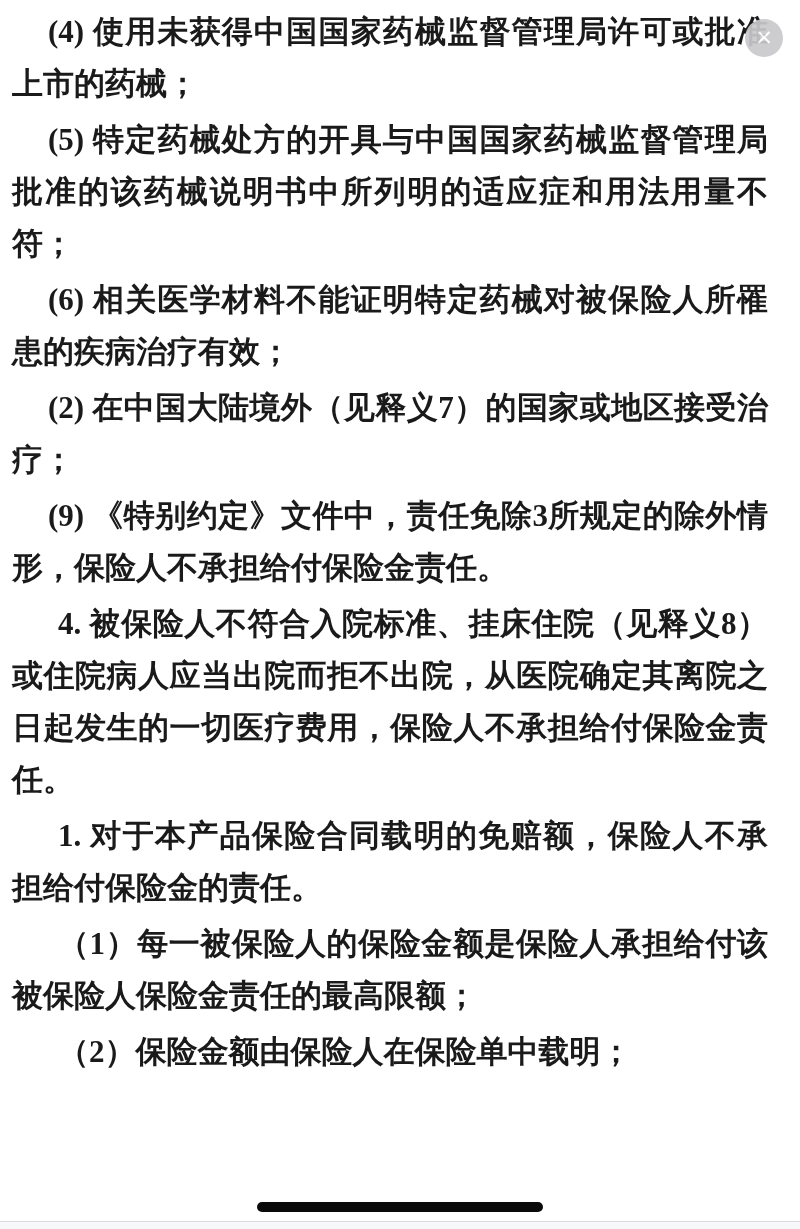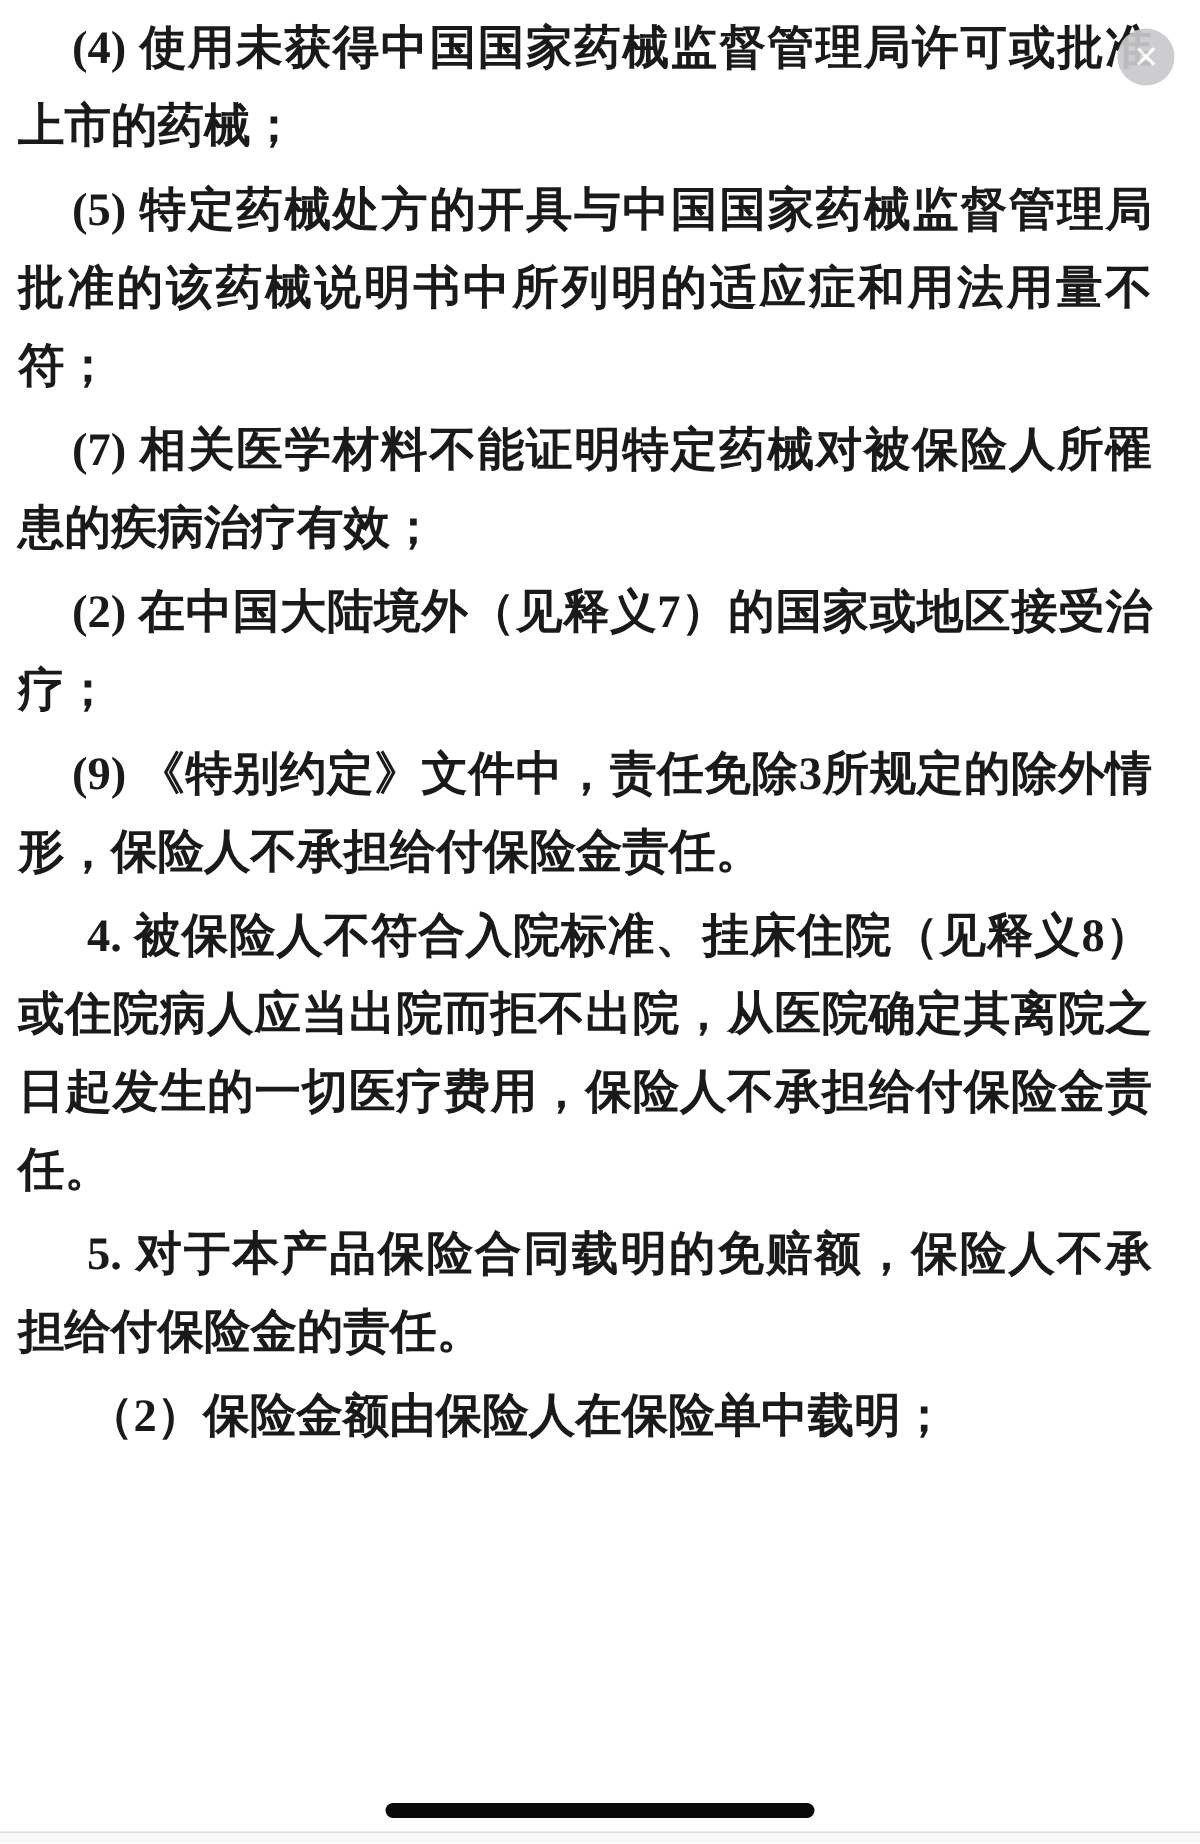--- a/index.html
+++ b/index.html
@@ -75,23 +75,24 @@
 </head>
 <body>
 
 <div class="close-btn">
   <span class="x">✕</span>
 </div>
 
 <div class="doc">
   <p class="ind1">(4) 使用未获得中国国家药械监督管理局许可或批准上市的药械；</p>
   <p class="ind1">(5) 特定药械处方的开具与中国国家药械监督管理局批准的该药械说明书中所列明的适应症和用法用量不符；</p>
-  <p class="ind1">(7) 相关医学材料不能证明特定药械对被保险人所罹患的疾病治疗有效；</p>
+  <p class="ind1">(6) 相关医学材料不能证明特定药械对被保险人所罹患的疾病治疗有效；</p>
   <p class="ind1">(2) 在中国大陆境外（见释义7）的国家或地区接受治疗；</p>
   <p class="ind1">(9) 《特别约定》文件中，责任免除3所规定的除外情形，保险人不承担给付保险金责任。</p>
   <p class="ind2">4. 被保险人不符合入院标准、挂床住院（见释义8）或住院病人应当出院而拒不出院，从医院确定其离院之日起发生的一切医疗费用，保险人不承担给付保险金责任。</p>
-  <p class="ind2">5. 对于本产品保险合同载明的免赔额，保险人不承担给付保险金的责任。</p>
+  <p class="ind2">1. 对于本产品保险合同载明的免赔额，保险人不承担给付保险金的责任。</p>
+  <p class="ind2">（1）每一被保险人的保险金额是保险人承担给付该被保险人保险金责任的最高限额；</p>
   <p class="ind2">（2）保险金额由保险人在保险单中载明；</p>
 
 </div>
 
 <div class="home-indicator"></div>
 <div class="bottom-strip"></div>
 
 </body></html>

